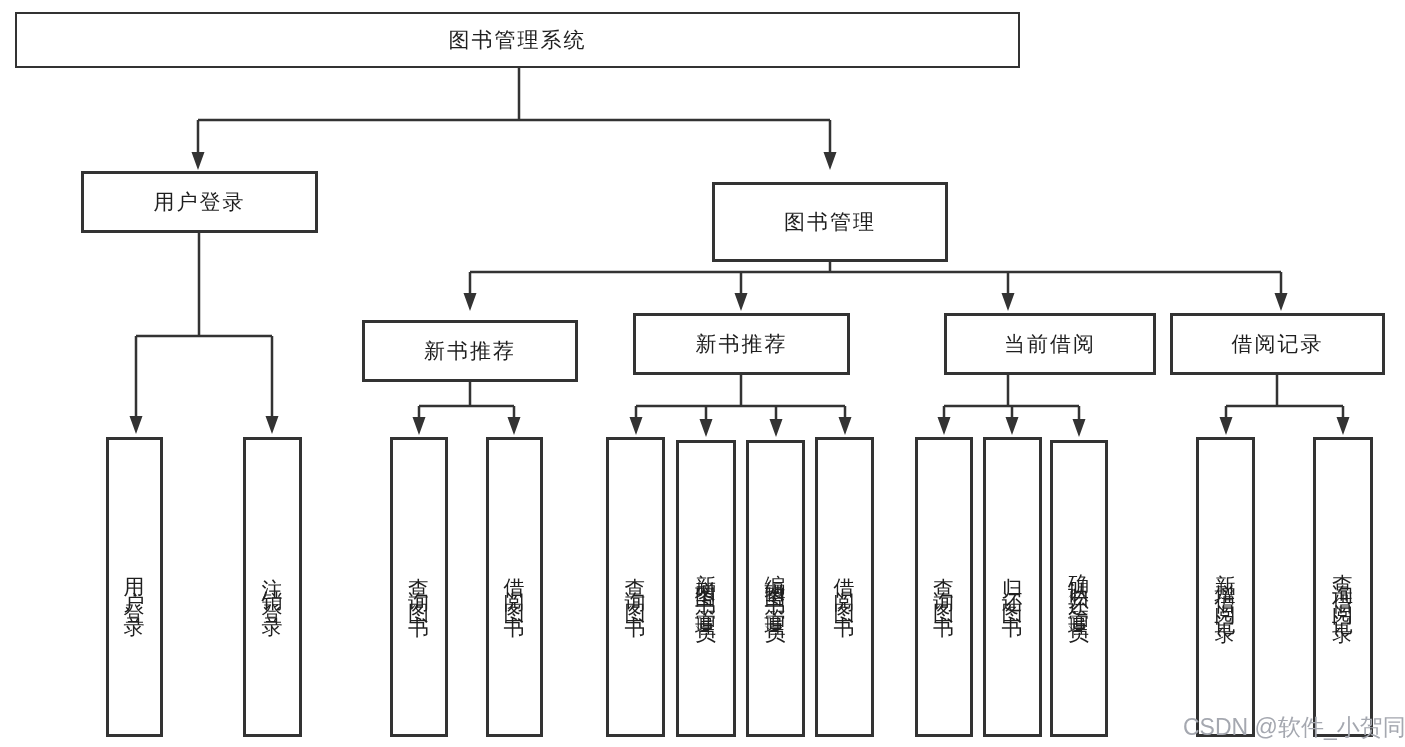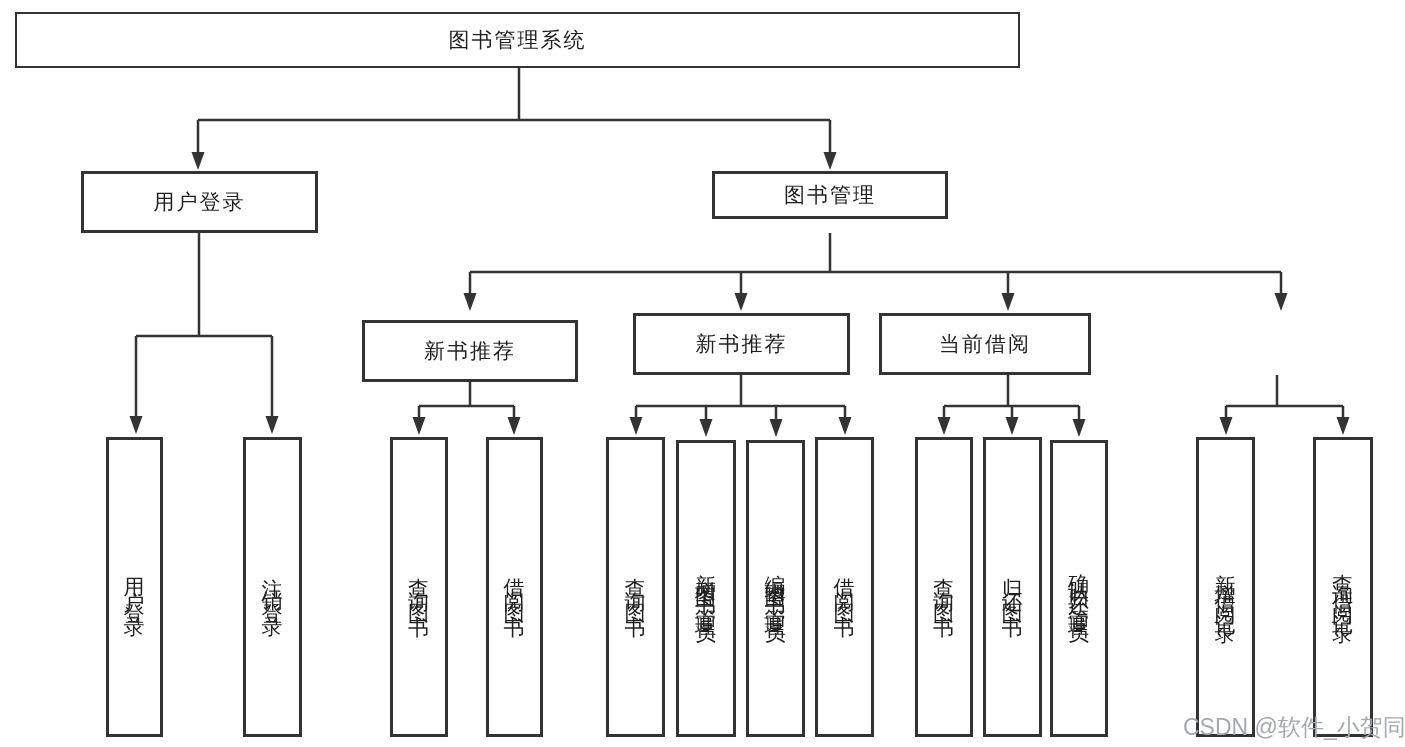--- a/index.html
+++ b/index.html
@@ -85,32 +85,35 @@
              M1336.5,417 L1349.5,417 L1343,435 Z"></path>
   </svg>
 
   <div class="box root" style="left:15px;top:12px;width:1005px;height:56px">
     <span class="hlabel">图书管理系统</span>
   </div>
 
   <div class="box" style="left:81px;top:171px;width:237px;height:62px">
     <span class="hlabel">用户登录</span>
   </div>
-  <div class="box" style="left:712px;top:171px;width:236px;height:48px">
+  <div class="box" style="left:712px;top:182px;width:236px;height:80px">
     <span class="hlabel">图书管理</span>
   </div>
 
   <div class="box" style="left:362px;top:320px;width:216px;height:62px">
     <span class="hlabel">新书推荐</span>
   </div>
   <div class="box" style="left:633px;top:313px;width:217px;height:62px">
     <span class="hlabel">新书推荐</span>
   </div>
-  <div class="box" style="left:879px;top:313px;width:212px;height:62px">
+  <div class="box" style="left:944px;top:313px;width:212px;height:62px">
     <span class="hlabel">当前借阅</span>
+  </div>
+  <div class="box" style="left:1170px;top:313px;width:215px;height:62px">
+    <span class="hlabel">借阅记录</span>
   </div>
 
   <div class="box vbox" style="left:106px;top:437px;width:57px;height:300px">
     <span class="vlabel" style="letter-spacing: 13px;">用户登录</span>
   </div>
   <div class="box vbox" style="left:243px;top:437px;width:59px;height:300px">
     <span class="vlabel" style="letter-spacing: 13px;">注销登录</span>
   </div>
 
   <div class="box vbox" style="left:390px;top:437px;width:58px;height:300px">

